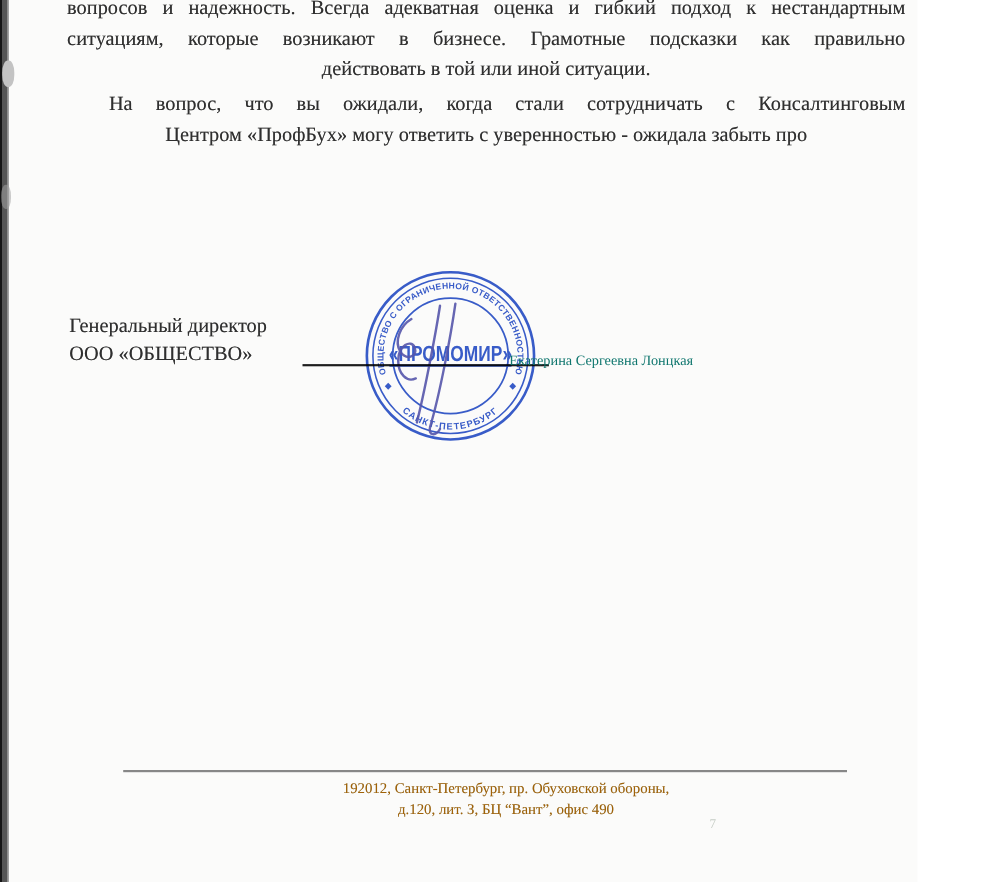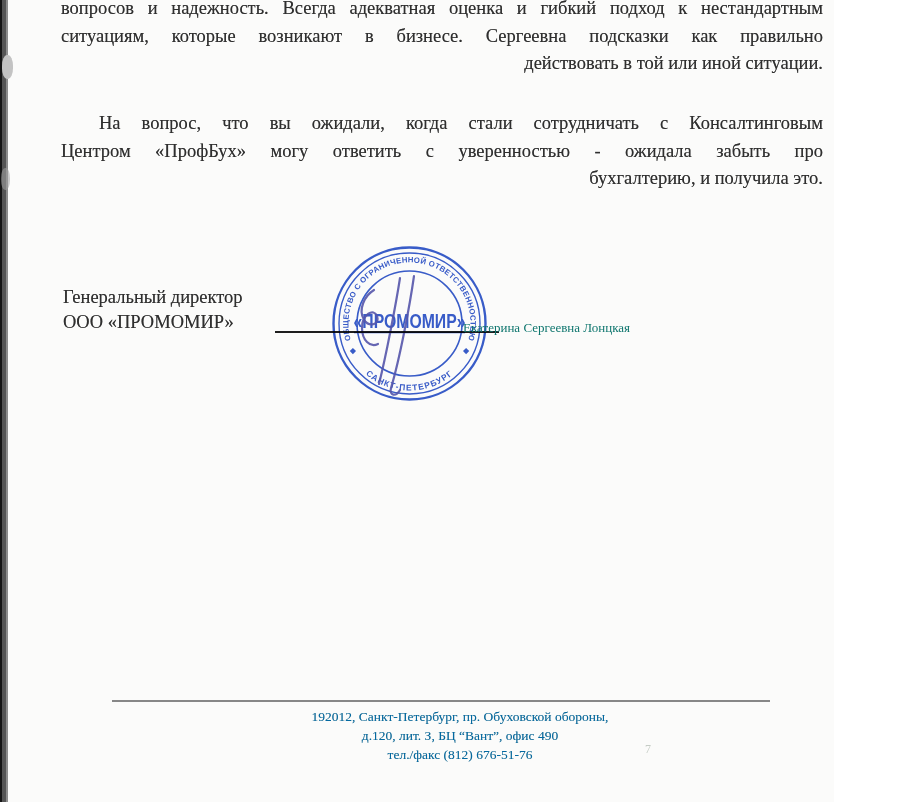--- a/index.html
+++ b/index.html
@@ -14,64 +14,63 @@
     background:linear-gradient(to right,#151515 0 2px,#555555 2px 6px,#8d8d8d 6px 8px);
   }
   .scan-notch-1 { position:absolute; left:2px; top:55px; width:11px; height:24px; background:#c3c3c3; border-radius:45%; }
   .scan-notch-2 { position:absolute; left:1px; top:168px; width:9px; height:22px; background:#a3a3a3; opacity:.55; border-radius:45%; }
   .scan-line-right { position:absolute; left:904px; top:0; width:2px; height:802px; background:#bfbfbf; }
 
   
   .body-text { font-size:18.5px; line-height:27.5px; text-shadow:0 0 .6px rgba(47,47,47,.55); }
   .para { position:absolute; left:61px; width:762px; }
   .para .line { text-align:justify; text-align-last:justify; white-space:normal; }
-  .para .line:last-child { text-align:right; text-align-last:auto; }
+  .para .line:last-child { text-align:center; text-align-last:auto; }
   .para.indent .line:first-child { padding-left:38px; }
   .p1 { top:-5px; }
-  .p2 { top:82px;margin-top:28px; }
+  .p2 { top:82px; }
   .p3 { top:163px; }
 
   
   .sig-title { position:absolute; left:63px; top:285px; font-size:18.5px; line-height:24.5px; }
   .sig-rule  { position:absolute; left:275px; top:331px; width:224px; height:1.6px; background:#1e1e1e; z-index:1; }
   .stamp     { position:absolute; left:322px; top:236px; width:175px; height:175px; z-index:2; mix-blend-mode:multiply; opacity:.93; }
   .sig-name  { position:absolute; left:463px; top:316px; font-size:13px; line-height:24px; color:#0f766e; z-index:3; }
 
   
   .footer-rule { position:absolute; left:112px; top:700px; width:658px; height:1.5px; background:#878787; }
   .footer { position:absolute; left:90px; top:707px; width:740px; text-align:center;
-            font-size:13.5px; line-height:19.2px; color:#0369a1; text-shadow:0 0 .5px rgba(125,139,125,.5); }
+            font-size:13.5px; line-height:19.2px; color:#a16207; text-shadow:0 0 .5px rgba(125,139,125,.5); }
   .scan-mark { position:absolute; left:645px; top:742px; font-size:12px; color:#9aa79a; opacity:.55; }
 </style>
 </head>
 <body>
 
 <div class="page">
 
   <div class="scan-strip-left"></div>
   <div class="scan-notch-1"></div>
   <div class="scan-notch-2"></div>
   <div class="scan-line-right"></div>
 
   <div class="para p1 body-text">
       <div class="line">вопросов и надежность. Всегда адекватная оценка и гибкий подход к нестандартным</div>
-      <div class="line">ситуациям, которые возникают в бизнесе. Сергеевна подсказки как правильно</div>
+      <div class="line">ситуациям, которые возникают в бизнесе. Грамотные подсказки как правильно</div>
       <div class="line">действовать в той или иной ситуации.</div>
     </div>
 
   <div class="para p2 indent body-text">
       <div class="line">На вопрос, что вы ожидали, когда стали сотрудничать с Консалтинговым</div>
       <div class="line">Центром «ПрофБух» могу ответить с уверенностью - ожидала забыть про</div>
-      <div class="line">бухгалтерию, и получила это.</div>
     </div>
 
 
   <div class="sig-title body-text">
     <div>Генеральный директор</div>
-    <div>ООО «ПРОМОМИР»</div>
+    <div>ООО «ОБЩЕСТВО»</div>
   </div>
 
   <div class="sig-rule"></div>
 
   <svg class="stamp" viewBox="0 0 175 175" xmlns="http://www.w3.org/2000/svg">
     <defs>
       <path id="arcTop" d="M 29.2 105.3 A 61 61 0 1 1 145.8 105.3" fill="none"></path>
       <path id="arcBottom" d="M 34.7 128.8 A 67 67 0 0 0 140.3 128.8" fill="none"></path>
     </defs>
 
@@ -99,17 +98,16 @@
       <path d="M 92 40 C 88 68, 78 122, 69 152 C 67 160, 74 161, 78 154" stroke="#4a4aa8"></path>
     </g>
   </svg>
 
   <div class="sig-name">Екатерина Сергеевна Лонцкая</div>
 
   <div class="footer-rule"></div>
   <div class="footer">
       <div class="fline">192012, Санкт-Петербург, пр. Обуховской обороны,</div>
       <div class="fline">д.120, лит. З, БЦ “Вант”, офис 490</div>
-      <div class="fline">тел./факс (812) 676-51-76</div>
     </div>
   <span class="scan-mark">7</span>
 
 </div>
 
 </body></html>

